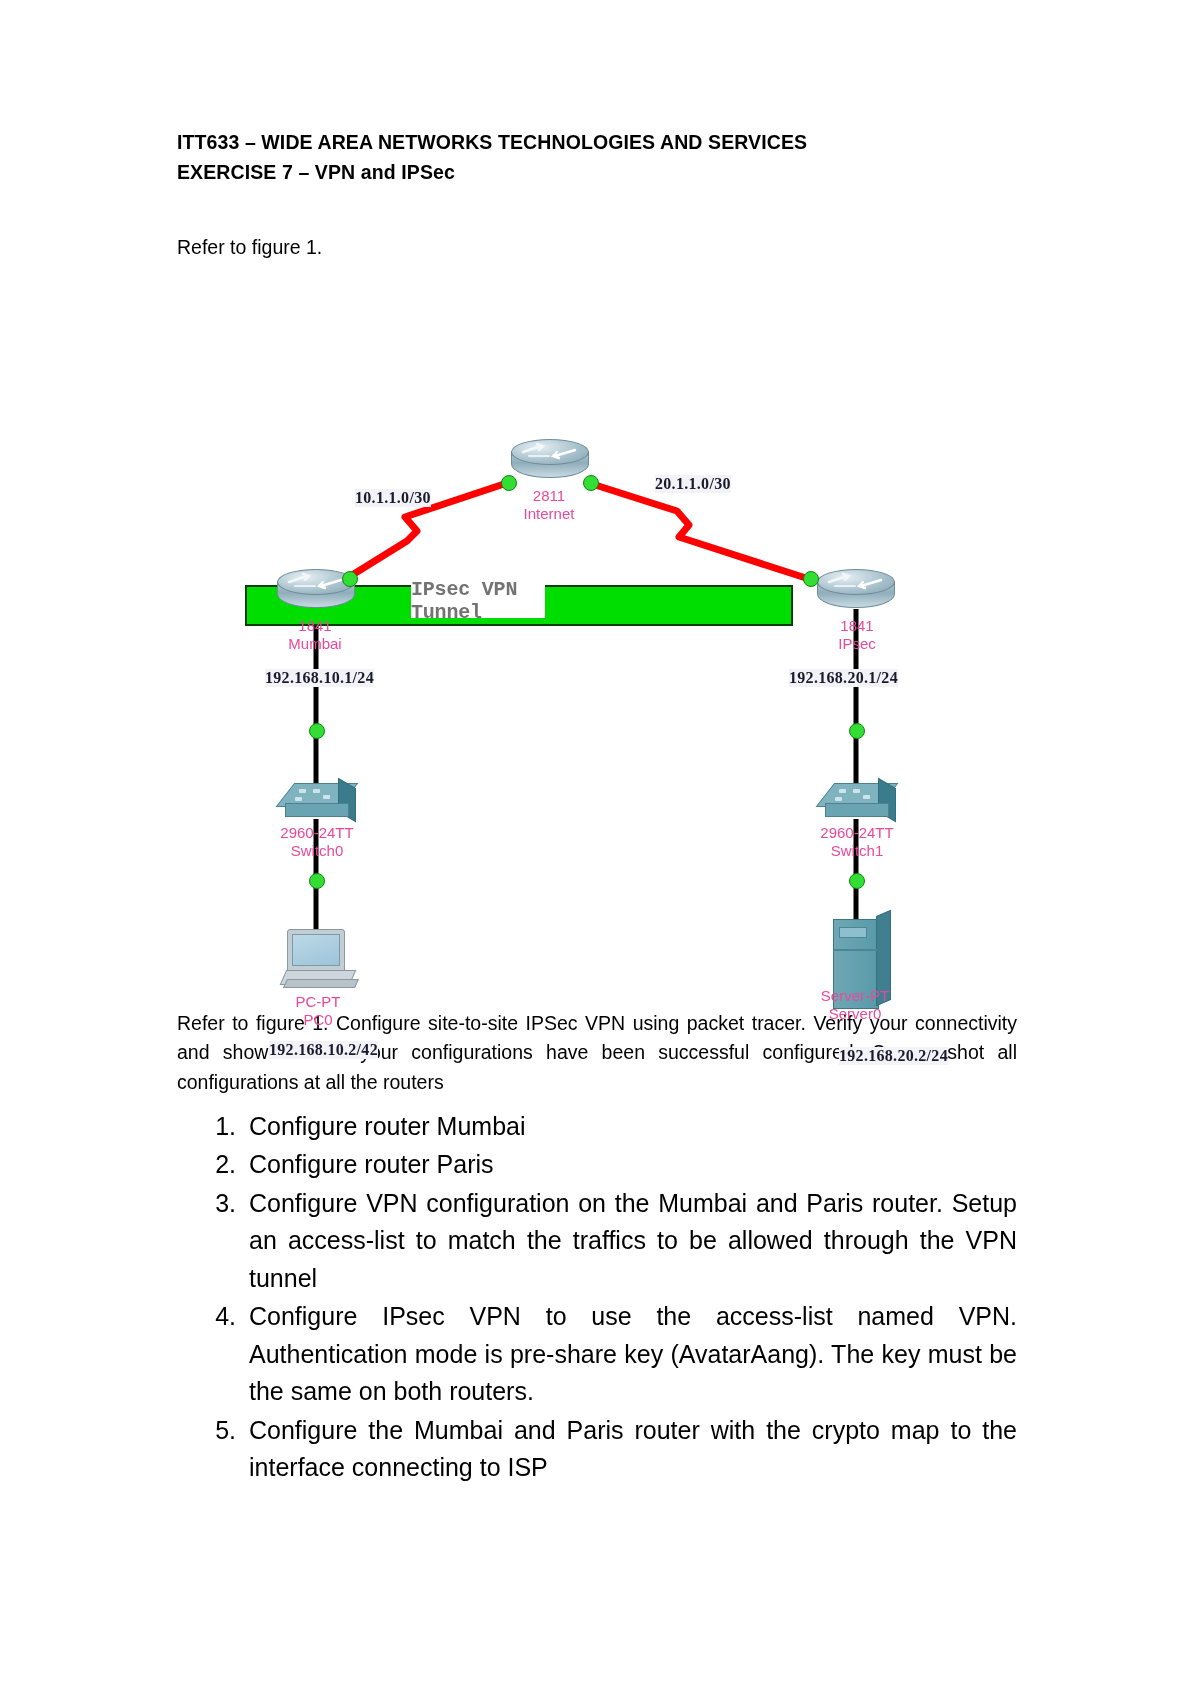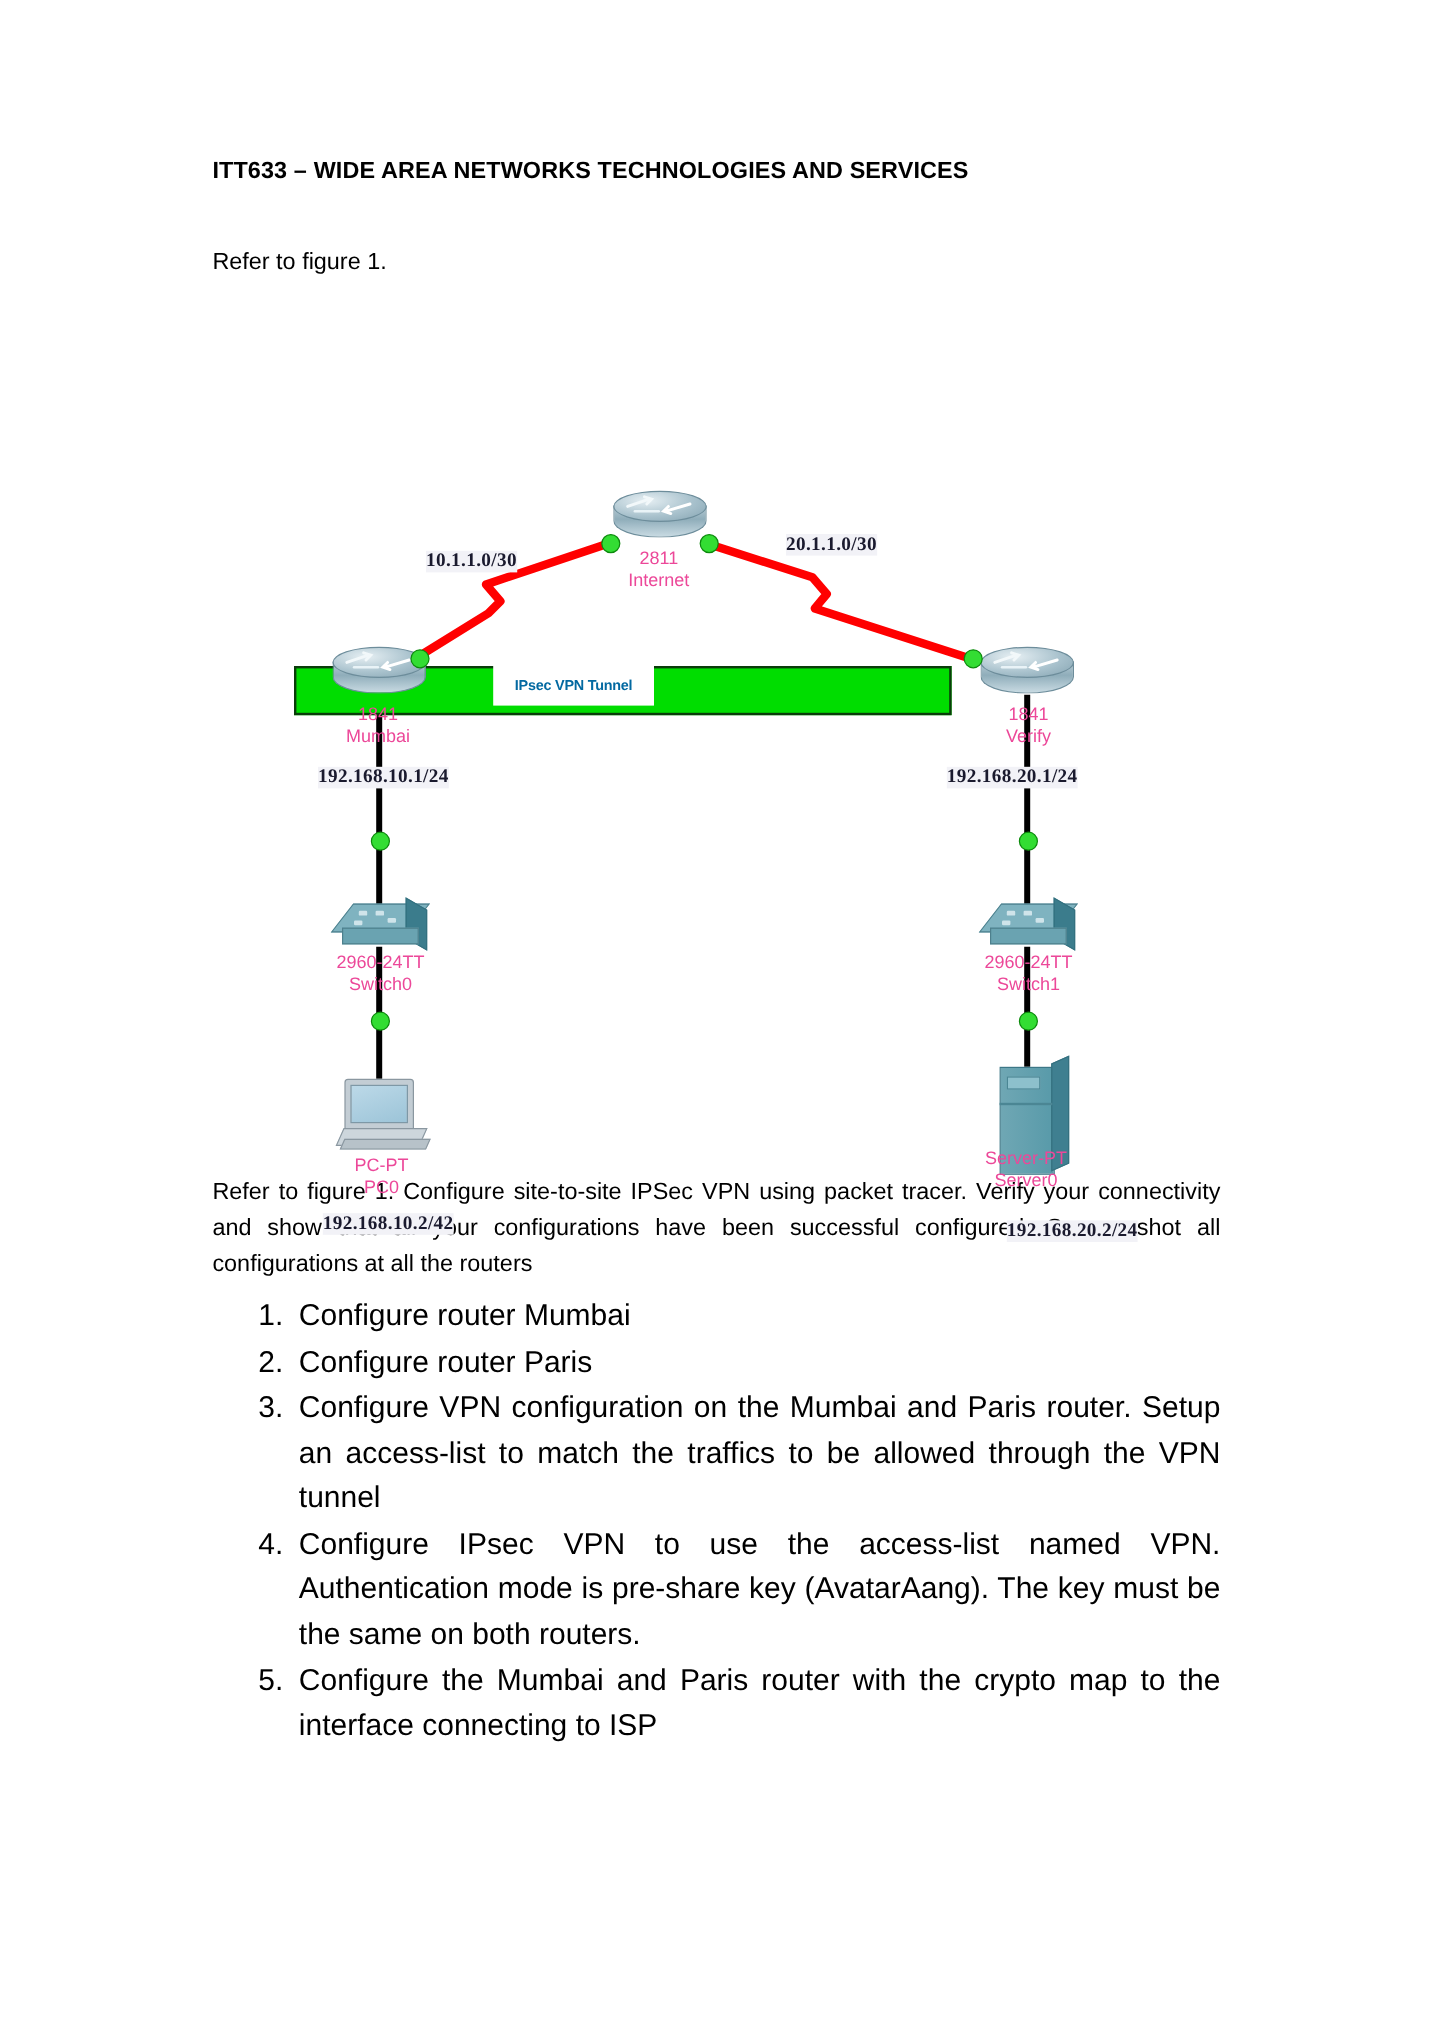--- a/index.html
+++ b/index.html
@@ -230,20 +230,21 @@
   }
 </style>
 </head>
 <body>
 
 <div class="page">
   <div class="content">
 
     <div class="doc-title">
       <span class="line">ITT633 – WIDE AREA NETWORKS TECHNOLOGIES AND SERVICES</span>
+      <span class="line">EXERCISE 7 – VPN and IPSec</span>
     </div>
 
     <div class="intro">Refer to figure 1.</div>
 
     <div class="figure-wrap">
       <div class="diagram">
 
         <svg width="840" height="660" viewBox="0 0 840 660" style="position:absolute;left:0;top:0;">
 
           <polyline points="172,298 230,262 240,252 228,238 330,204" fill="none" stroke="#FF0000" stroke-width="7" stroke-linejoin="round" stroke-linecap="round"></polyline>
@@ -251,21 +252,21 @@
           <polyline points="412,204 500,232 512,246 502,258 632,300" fill="none" stroke="#FF0000" stroke-width="7" stroke-linejoin="round" stroke-linecap="round"></polyline>
 
           <line x1="139" y1="330" x2="139" y2="510" stroke="#000000" stroke-width="5"></line>
           <line x1="139" y1="540" x2="139" y2="650" stroke="#000000" stroke-width="5"></line>
 
           <line x1="679" y1="330" x2="679" y2="510" stroke="#000000" stroke-width="5"></line>
           <line x1="679" y1="540" x2="679" y2="640" stroke="#000000" stroke-width="5"></line>
         </svg>
 
         <div style="position:absolute;left:68px;top:306px;width:544px;height:37px;background:#00DD00;border:2px solid #0a3d0a;"></div>
-        <div style="position:absolute;left:234px;top:306px;width:134px;height:33px;background:#ffffff;display:flex;align-items:center;justify-content:center;font-family:Liberation Sans, sans-serif;font-size:12px;font-weight:bold;color:#0369a1;letter-spacing:-0.2px;">IPsec VPN Tunnel</div>
+        <div style="position:absolute;left:234px;top:306px;width:134px;height:33px;background:#ffffff;display:flex;align-items:center;justify-content:center;font-family:Liberation Mono, monospace;font-size:20px;font-weight:bold;color:#737373;letter-spacing:-0.2px;">IPsec VPN Tunnel</div>
 
         <div class="router" style="left:334px;top:160px;">
           <div class="body"></div>
           <div class="top"></div>
           <svg class="arrows" viewBox="0 0 60 18">
             <path d="M4,10 L22,4 M18,2 L24,4 L20,8" stroke="#f2f8fa" stroke-width="2.4" fill="none" stroke-linecap="round"></path>
             <path d="M56,8 L36,14 M40,16 L34,14 L38,10" stroke="#ffffff" stroke-width="2.4" fill="none" stroke-linecap="round"></path>
             <path d="M10,14 L30,14" stroke="#e9f3f7" stroke-width="2" fill="none" stroke-linecap="round"></path>
           </svg>
         </div>
@@ -296,21 +297,21 @@
           <div class="top"></div>
           <svg class="arrows" viewBox="0 0 60 18">
             <path d="M4,10 L22,4 M18,2 L24,4 L20,8" stroke="#f2f8fa" stroke-width="2.4" fill="none" stroke-linecap="round"></path>
             <path d="M56,8 L36,14 M40,16 L34,14 L38,10" stroke="#ffffff" stroke-width="2.4" fill="none" stroke-linecap="round"></path>
             <path d="M10,14 L30,14" stroke="#e9f3f7" stroke-width="2" fill="none" stroke-linecap="round"></path>
           </svg>
         </div>
         <div style="position:absolute;left:626px;top:292px;width:14px;height:14px;border-radius:50%;background:#33DD33;border:1px solid #0c8a0c;"></div>
         <div class="dev-label" style="left:624px;top:338px;width:112px;">
           <div>1841</div>
-          <div>Verify</div>
+          <div>IPsec</div>
         </div>
 
         <div class="switch" style="left:108px;top:500px;">
           <div class="slab-top"></div>
           <div class="slab-side"></div>
           <div class="slab-front"></div>
           <div class="port" style="left:14px;top:10px;"></div>
           <div class="port" style="left:28px;top:10px;"></div>
           <div class="port" style="left:10px;top:18px;"></div>
           <div class="port" style="left:38px;top:16px;"></div>

